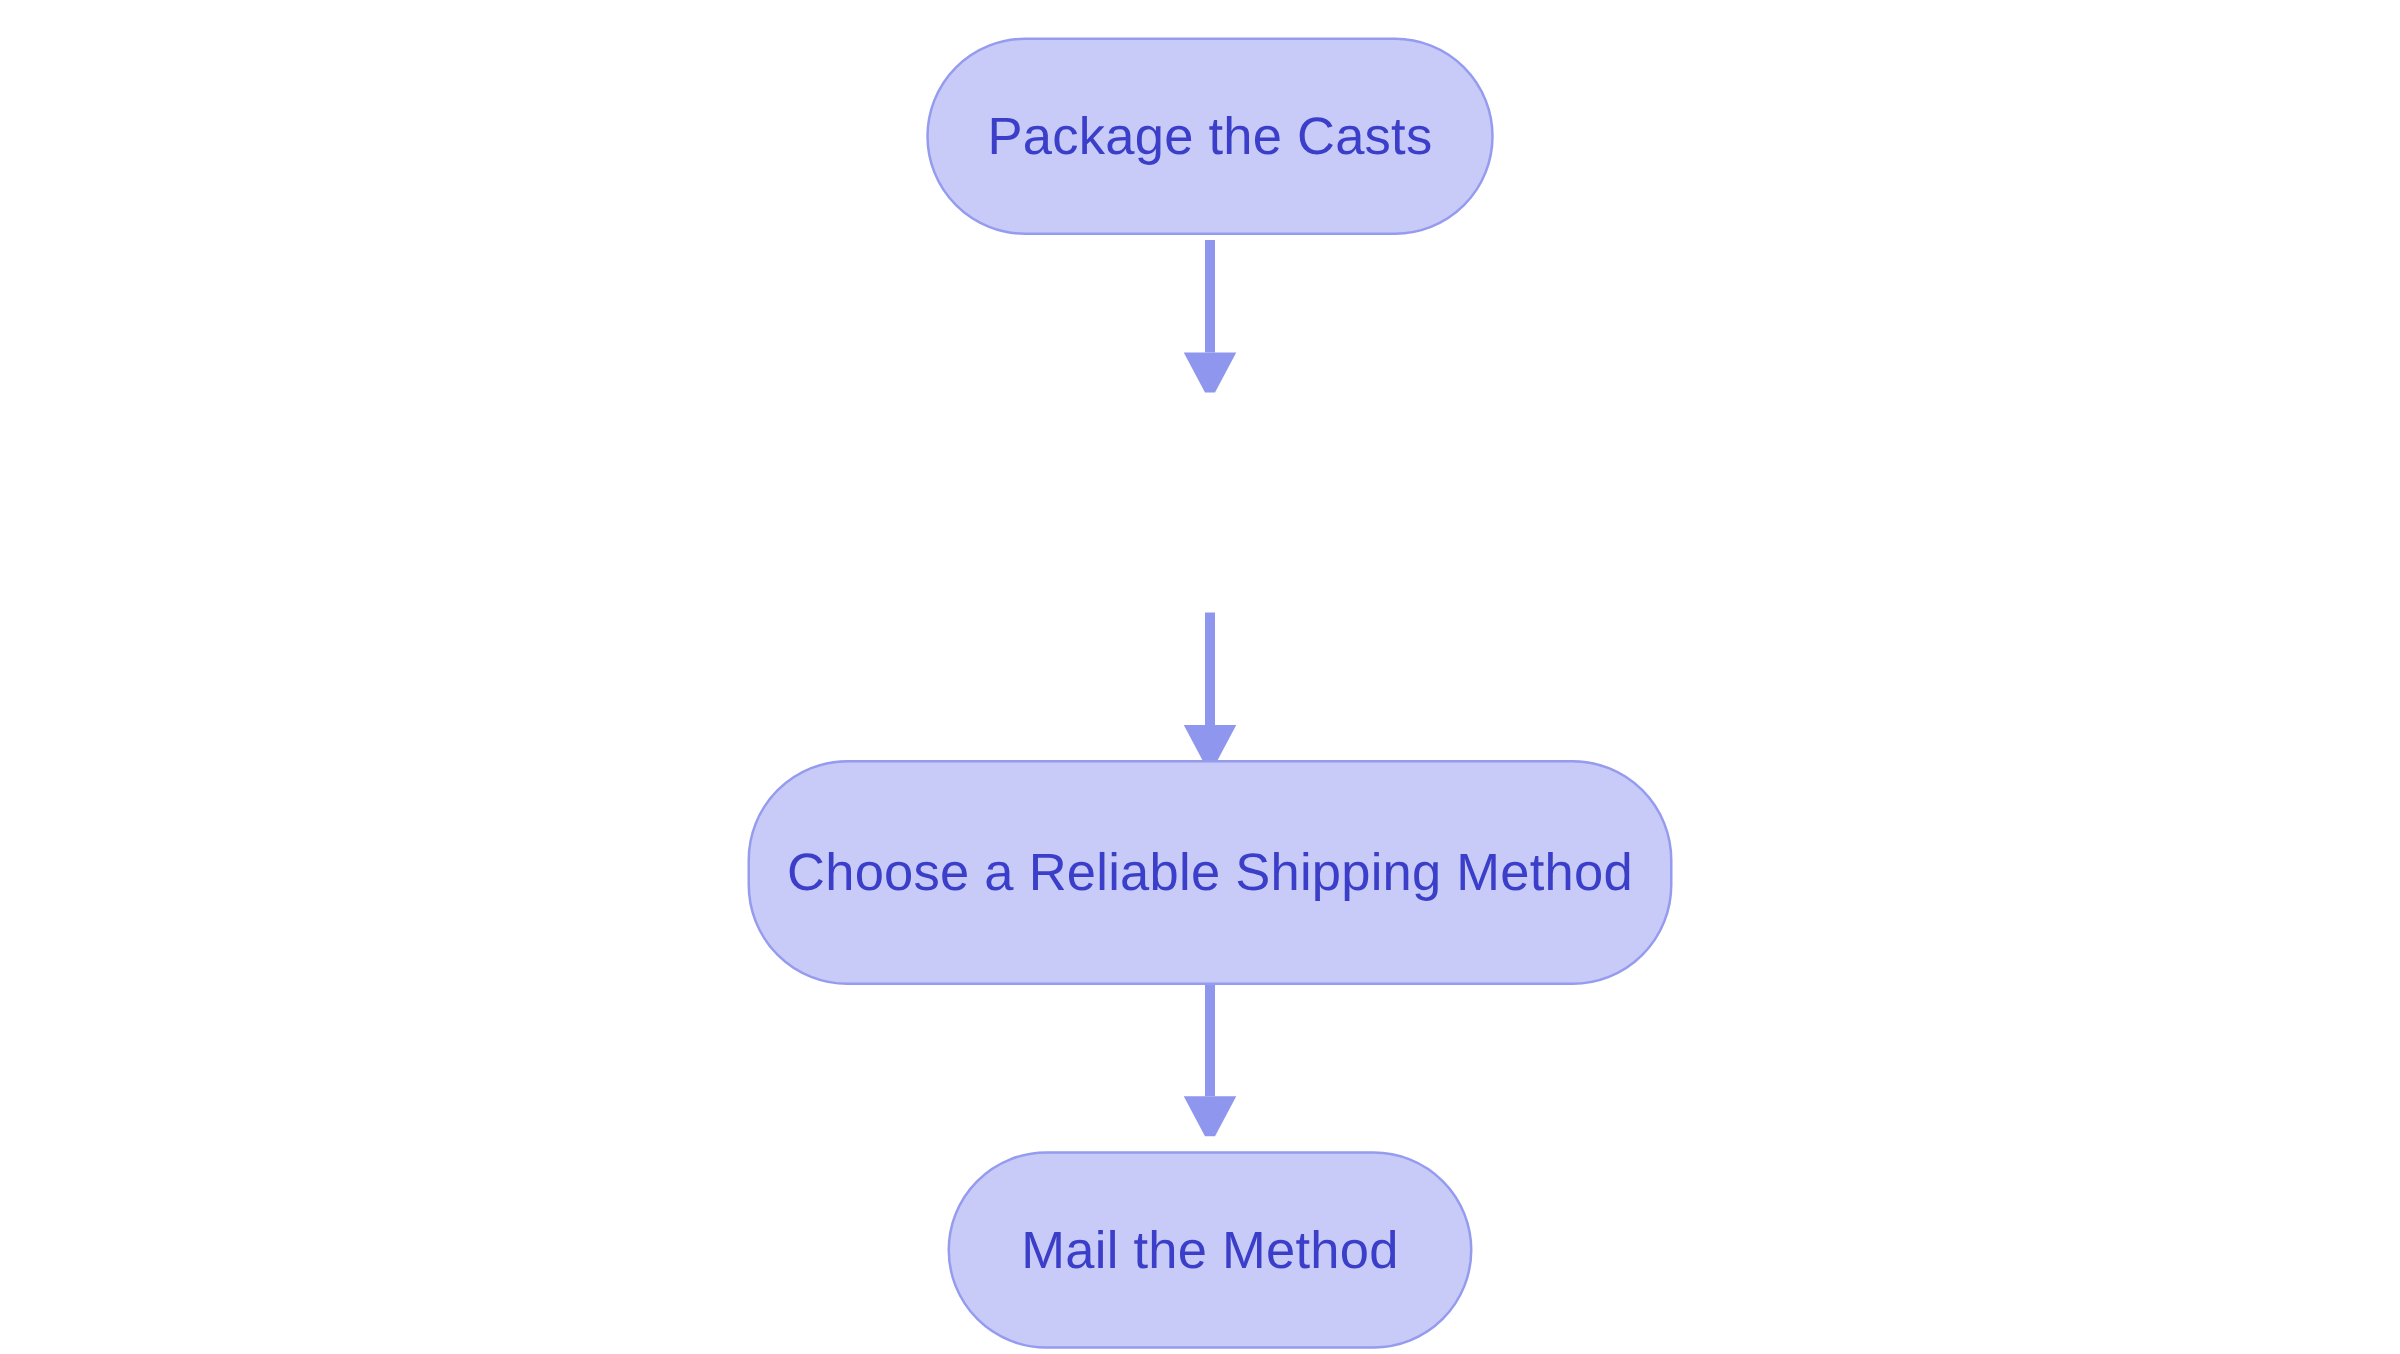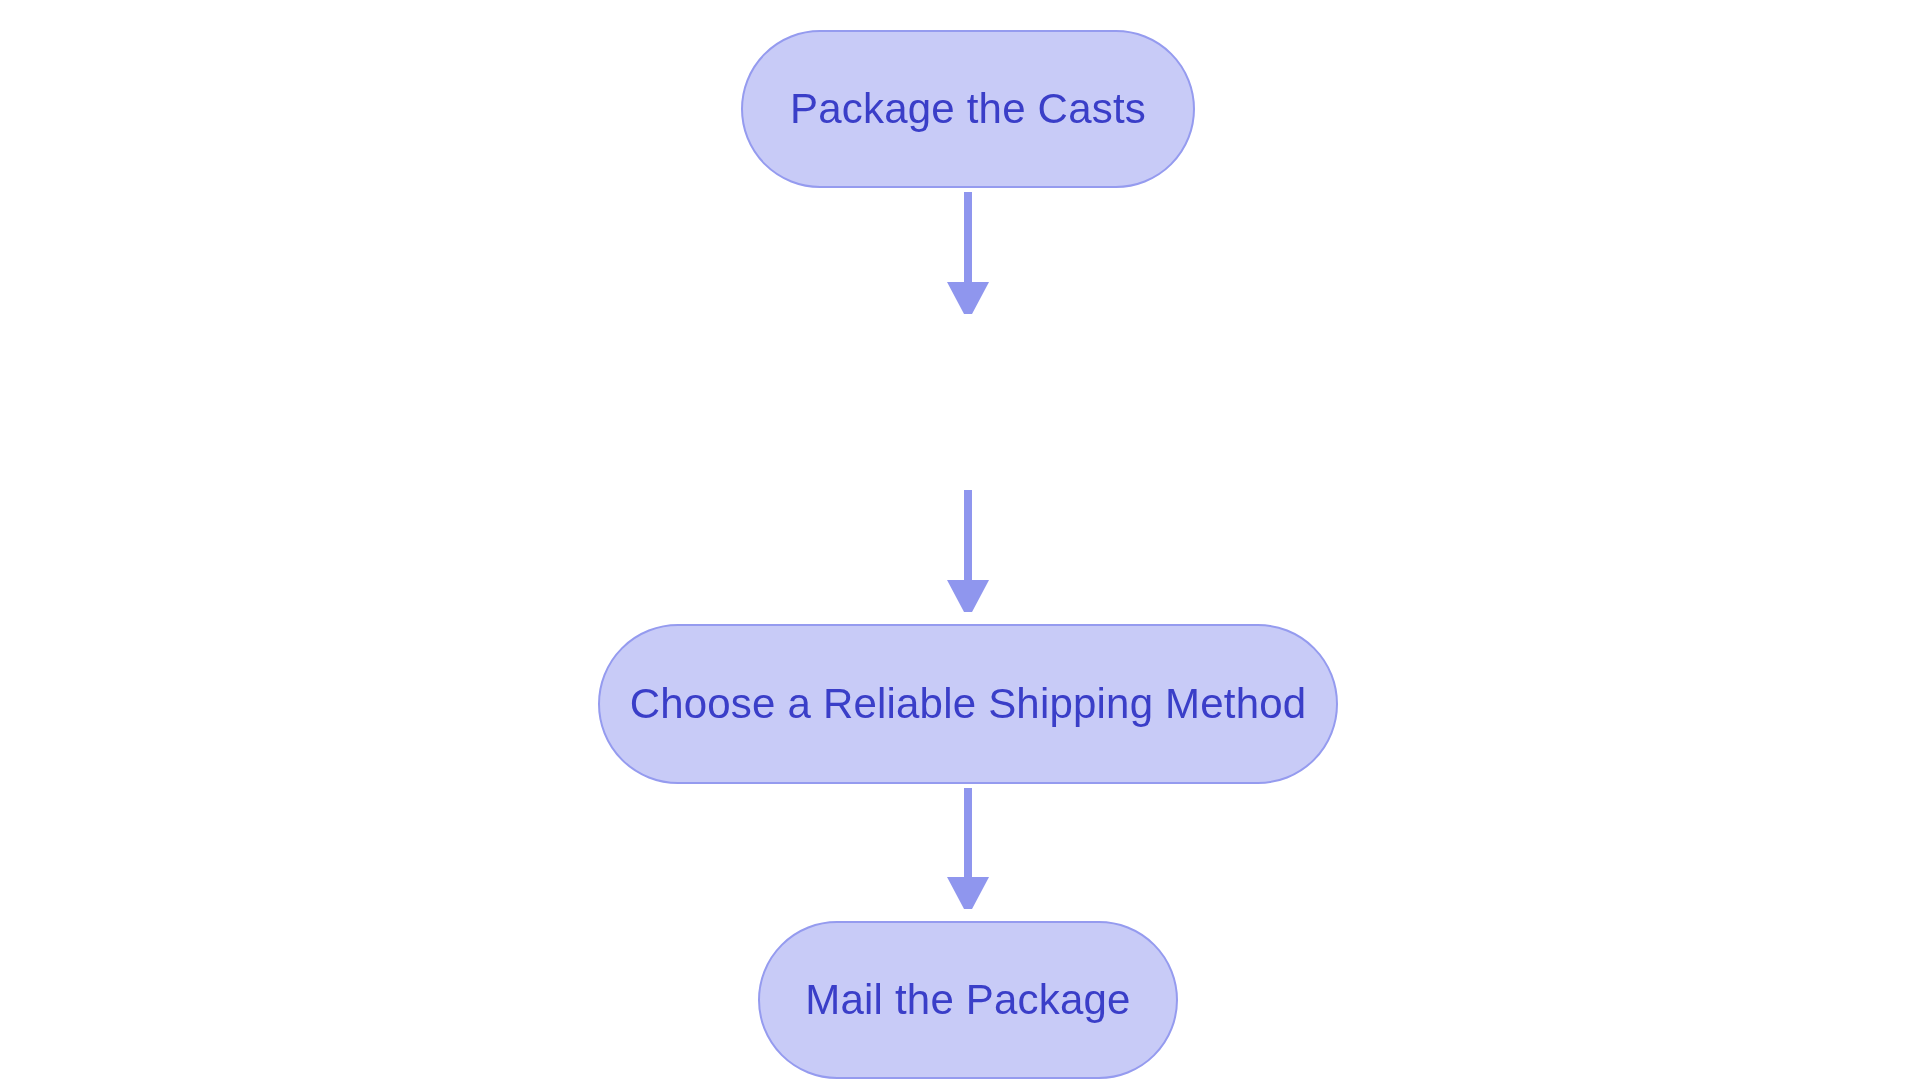--- a/index.html
+++ b/index.html
@@ -34,21 +34,21 @@
     color: var(--node-text);
     font-size: 42px;
     font-weight: 400;
     letter-spacing: 0.2px;
     white-space: nowrap;
     text-align: center;
   }
 
   .node-1 { left: 733px; top: 22px;  width: 454px; height: 158px; }
   .node-2 { left: 595px; top: 318px; width: 730px; height: 160px; }
-  .node-3 { left: 590px; top: 616px; width: 740px; height: 160px; }
+  .node-3 { left: 590px; top: 600px; width: 740px; height: 180px; }
   .node-4 { left: 750px; top: 913px; width: 420px; height: 158px; }
 
   .arrow {
     position: absolute;
     left: 943px;            
     width: 34px;
     display: flex;
     flex-direction: column;
     align-items: center;
   }
@@ -92,16 +92,16 @@
   <div class="node node-3">
     <span class="node-label">Choose a Reliable Shipping Method</span>
   </div>
 
   <div class="arrow arrow-3">
     <div class="shaft"></div>
     <div class="head"></div>
   </div>
 
   <div class="node node-4">
-    <span class="node-label">Mail the Package</span>
+    <span class="node-label">Mail the Method</span>
   </div>
 
 </div>
 
 </body></html>

